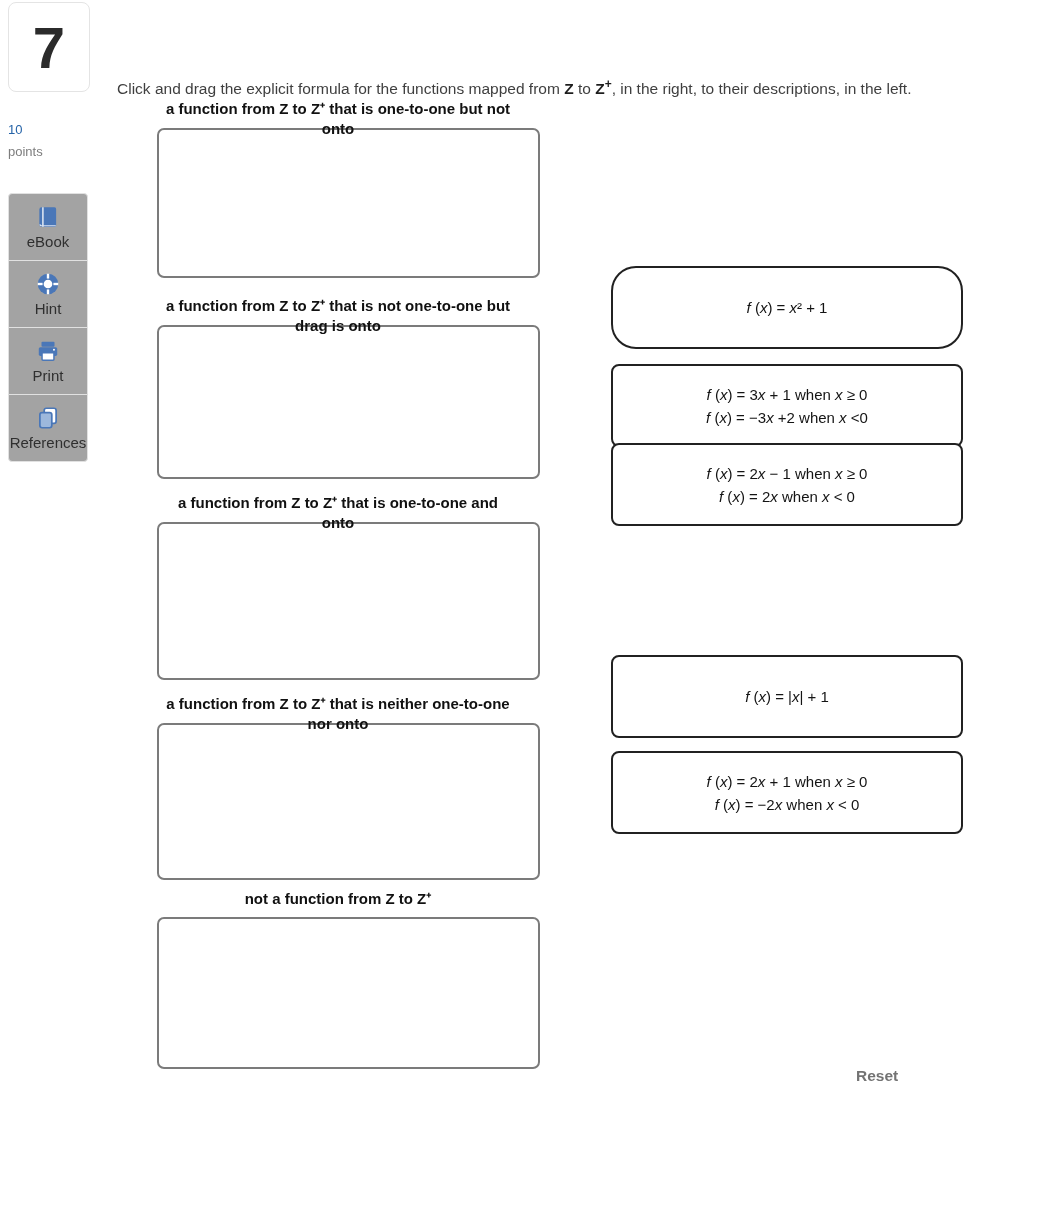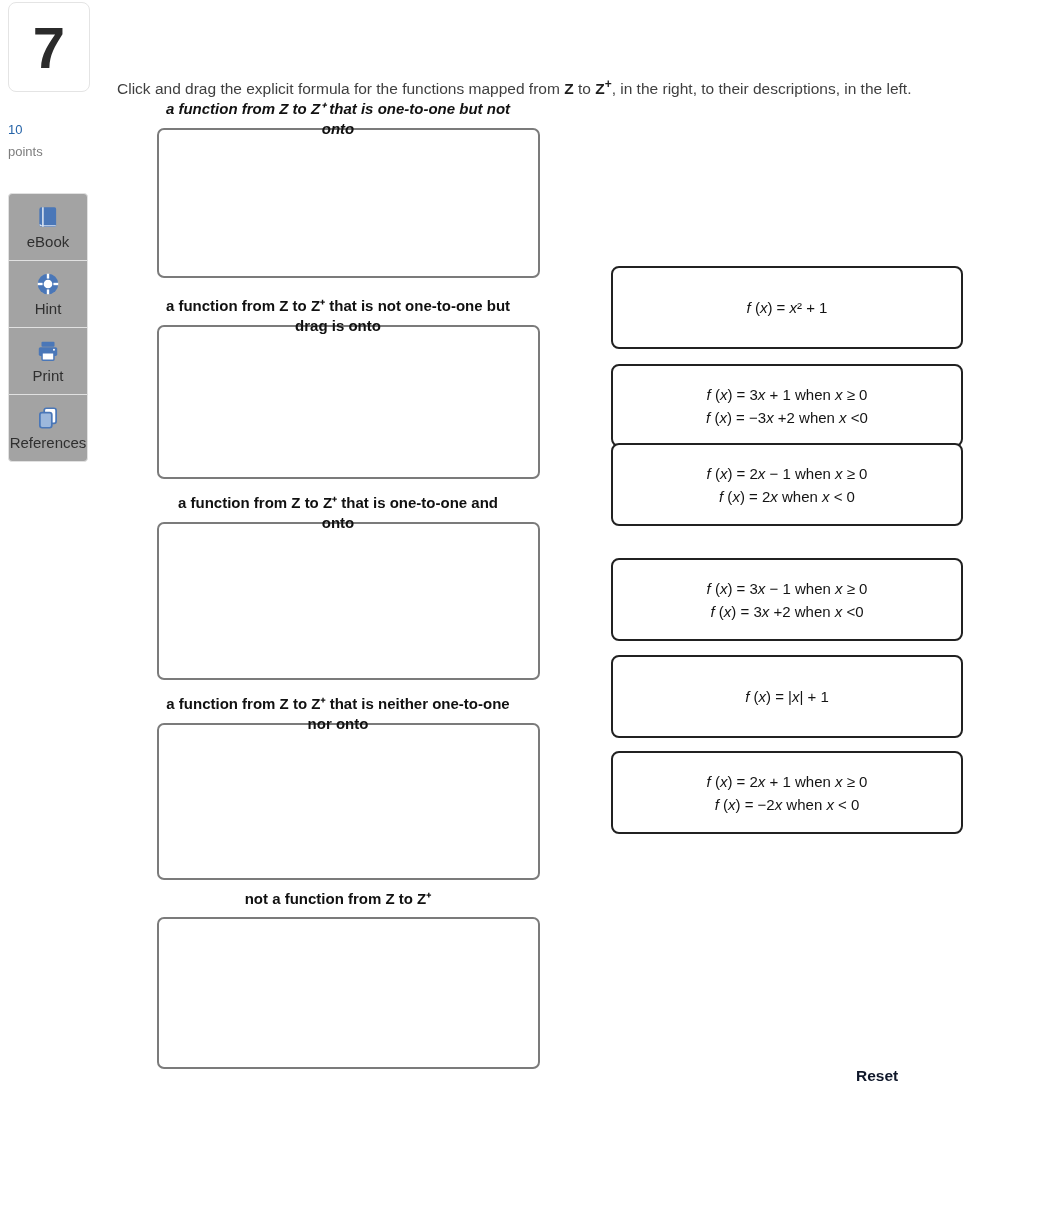--- a/index.html
+++ b/index.html
@@ -43,21 +43,21 @@
 
   
   .formula-card{position:absolute;left:611px;width:352px;height:83px;
     border:2px solid #212121;border-radius:8px;background:#fff;box-sizing:border-box;
     display:flex;flex-direction:column;align-items:center;justify-content:center;
     font-size:15px;line-height:23px;color:#141414;cursor:grab;}
   .formula-card i{font-style:italic;}
 
   
   .reset{position:absolute;left:856px;top:1067px;font-weight:700;font-size:15.5px;
-    color:#0f172a;cursor:pointer;}
+    color:#737373;cursor:pointer;}
 </style>
 </head>
 <body>
 
 <div class="page">
 
   <div class="qnum-box">
     <span>7</span>
   </div>
 
@@ -103,21 +103,21 @@
         <rect x="4.5" y="7" width="11" height="14" rx="2" fill="#9db8dc" stroke="#4a77b8" stroke-width="1.6"></rect>
       </svg>
       <span class="tool-label">References</span>
     </div>
   </div>
 
   <div class="instruction">
     <span>Click and drag the explicit formula for the functions mapped from </span><b>Z</b><span> to </span><b>Z</b><sup><b>+</b></sup><span>, in the right, to their descriptions, in the left.</span>
   </div>
 
-  <div class="target-label" style="top:99px;font-style:italic;">
+  <div class="target-label" style="top:99px;">
     <div>a function from Z to Z⁺ that is one-to-one but not</div>
     <div>onto</div>
   </div>
   <div class="target-label" style="top:296px;">
     <div>a function from Z to Z⁺ that is not one-to-one but</div>
     <div>drag is onto</div>
   </div>
   <div class="target-label" style="top:493px;">
     <div>a function from Z to Z⁺ that is one-to-one and</div>
     <div>onto</div>
@@ -129,34 +129,30 @@
   <div class="target-label" style="top:889px;">
     <div>not a function from Z to Z⁺</div>
   </div>
 
   <div class="drop-zone" style="top:128px;height:150px;"></div>
   <div class="drop-zone" style="top:325px;height:154px;"></div>
   <div class="drop-zone" style="top:522px;height:158px;"></div>
   <div class="drop-zone" style="top:723px;height:157px;"></div>
   <div class="drop-zone" style="top:917px;height:152px;"></div>
 
-  <div class="formula-card" style="top:266px;">
+  <div class="formula-card" style="top:266px;border-radius:25px;">
     <div><i>f</i> (<i>x</i>) = <i>x</i>² + 1</div>
   </div>
   <div class="formula-card" style="top:364px;">
     <div><i>f</i> (<i>x</i>) = 3<i>x</i> + 1 when <i>x</i> ≥ 0</div>
     <div><i>f</i> (<i>x</i>) = −3<i>x</i> +2 when <i>x</i> &lt;0</div>
   </div>
   <div class="formula-card" style="top:443px;">
     <div><i>f</i> (<i>x</i>) = 2<i>x</i> − 1 when <i>x</i> ≥ 0</div>
     <div><i>f</i> (<i>x</i>) = 2<i>x</i> when <i>x</i> &lt; 0</div>
-  </div>
-  <div class="formula-card" style="top:558px;">
-    <div><i>f</i> (<i>x</i>) = 3<i>x</i> − 1 when <i>x</i> ≥ 0</div>
-    <div><i>f</i> (<i>x</i>) = 3<i>x</i> +2 when <i>x</i> &lt;0</div>
   </div>
   <div class="formula-card" style="top:655px;">
     <div><i>f</i> (<i>x</i>) = |<i>x</i>| + 1</div>
   </div>
   <div class="formula-card" style="top:751px;">
     <div><i>f</i> (<i>x</i>) = 2<i>x</i> + 1 when <i>x</i> ≥ 0</div>
     <div><i>f</i> (<i>x</i>) = −2<i>x</i> when <i>x</i> &lt; 0</div>
   </div>
 
   <div class="reset">Reset</div>

